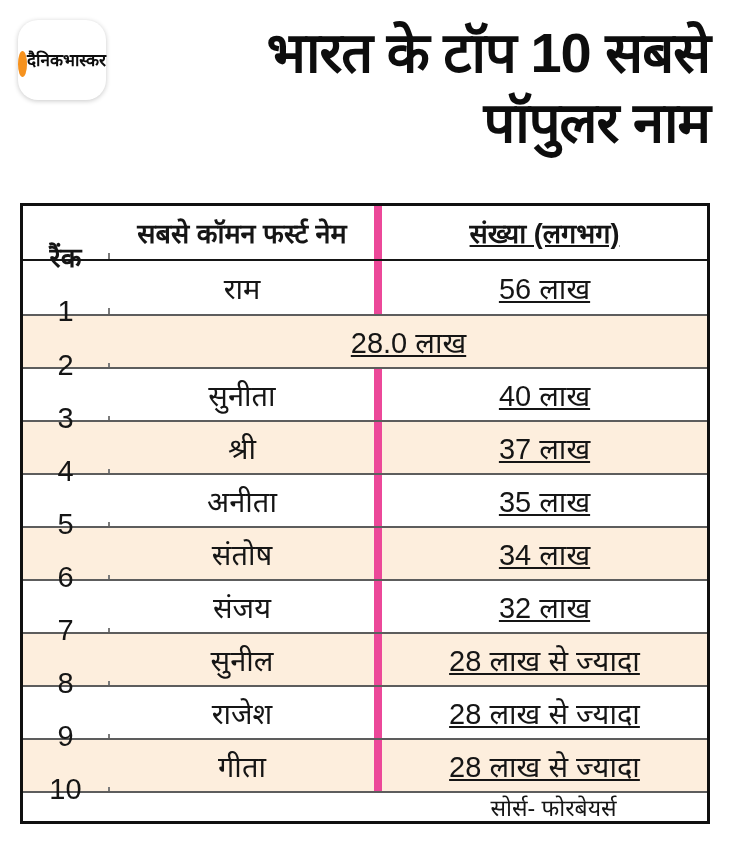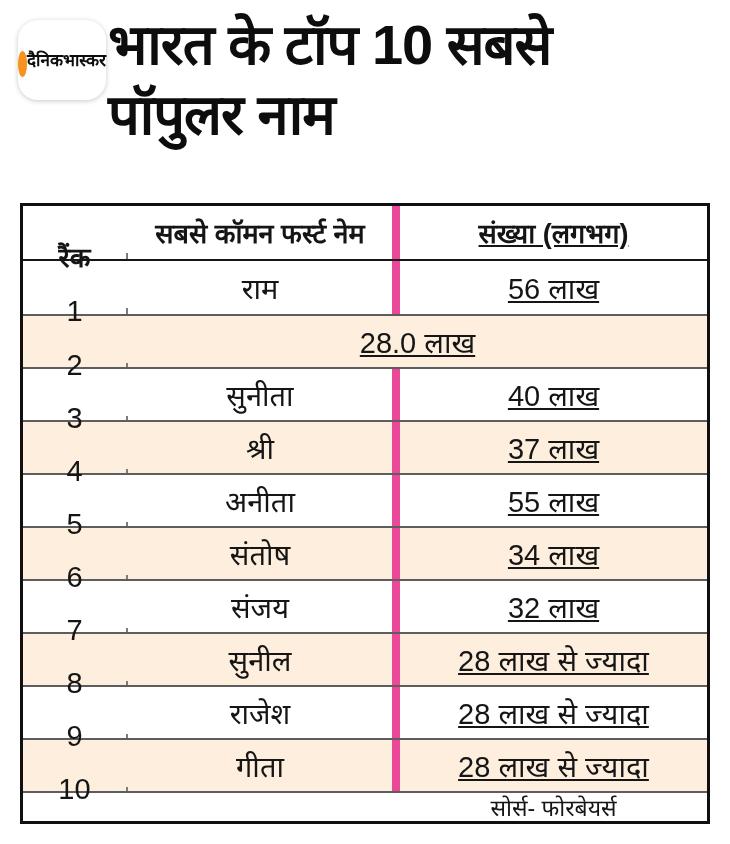--- a/index.html
+++ b/index.html
@@ -8,29 +8,29 @@
   .page { position:relative; width:730px; height:844px; background:#ffffff; overflow:hidden; }
 
   
   .header { position:relative; height:200px; }
   .logo-card { position:absolute; left:18px; top:20px; width:88px; height:80px;
                background:#ffffff; border-radius:20px;
                box-shadow:0 1px 5px rgba(0,0,0,0.22);
                display:flex; flex-direction:row; align-items:center; }
   .logo-dot { width:26px; height:26px; border-radius:50%; background:#f6921e; margin-top:7px; }
   .logo-text { font-weight:bold; font-size:17px; line-height:1.05; text-align:center; color:#0d0d0d; margin-top:1px; }
-  .title-wrap { position:absolute; left:108px; top:10px; width:602px;
-                text-align:left; font-weight:bold; color:#0d0d0d;
+  .title-wrap { position:absolute; left:108px; top:18px; width:602px;
+                text-align:right; font-weight:bold; color:#0d0d0d;
                 font-size:56px; line-height:1.25; letter-spacing:-1px; }
 
   
   .table { position:absolute; left:20px; top:203px; width:690px;
            border:3px solid #101010; background:#ffffff; }
   .cell { display:flex; align-items:center; justify-content:center; }
-  .c1 { width:105px; border-right:2px solid #7b7b7b;margin-top:47px; }
+  .c1 { width:87px; border-right:2px solid #7b7b7b;margin-top:47px; }
   .c2 { width:272px; border-right:8px solid #ec4899; }
   .c3 { flex:1;text-decoration:underline; }
   .thead { display:flex; height:55px; font-weight:bold; font-size:27px;
            border-bottom:2px solid #161616; }
   .trow { display:flex; height:53px; font-size:29px; }
   .tbody .trow { border-top:2px solid #5d5d5d; }
   .tbody .trow:first-child { border-top:none; }
   .tbody .trow:nth-child(even) { background:#fdeedd; }
   .tfoot { display:flex; height:30px; border-top:2px solid #5d5d5d;
            font-size:23px; align-items:center; }
@@ -77,21 +77,21 @@
         <div class="cell c3">40 लाख</div>
       </div>
       <div class="trow">
         <div class="cell c1">4</div>
         <div class="cell c2">श्री</div>
         <div class="cell c3">37 लाख</div>
       </div>
       <div class="trow">
         <div class="cell c1">5</div>
         <div class="cell c2">अनीता</div>
-        <div class="cell c3">55 लाख</div>
+        <div class="cell c3">35 लाख</div>
       </div>
       <div class="trow">
         <div class="cell c1">6</div>
         <div class="cell c2">संतोष</div>
         <div class="cell c3">34 लाख</div>
       </div>
       <div class="trow">
         <div class="cell c1">7</div>
         <div class="cell c2">संजय</div>
         <div class="cell c3">32 लाख</div>

